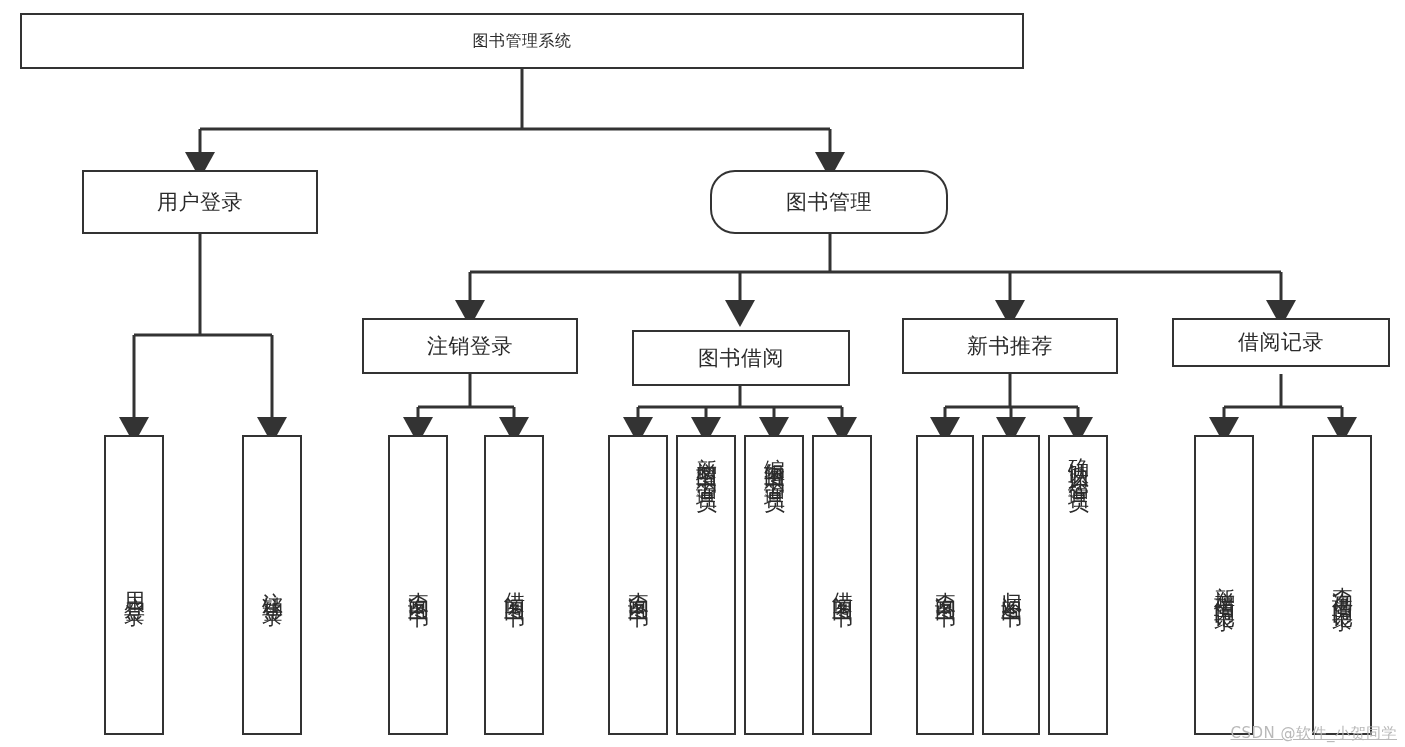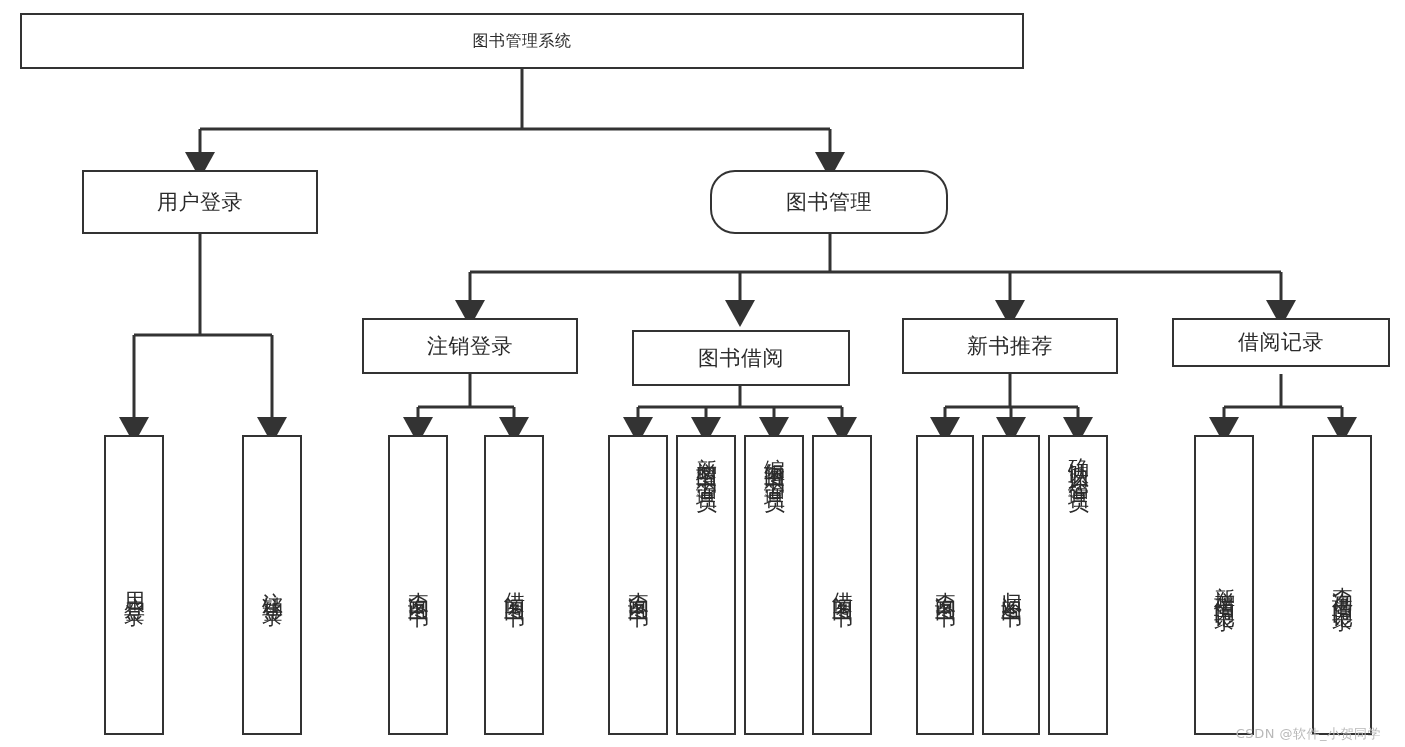--- a/index.html
+++ b/index.html
@@ -63,27 +63,28 @@
     letter-spacing: 5px;
     white-space: nowrap;
   }
   
   .node.vert.centered {
     align-items: center;
     padding-top: 0;
   }
   #watermark {
     position: absolute;
-    right: 24px;
+    right: 8px;
     bottom: 4px;
-    font-size: 13px;
+    font-size: 15px;
     color: #b9b9b9;
     letter-spacing: 0.5px;
     white-space: nowrap;
     user-select: none;
+    text-decoration: underline;
   }
 </style>
 </head>
 <body>
 
 <div id="canvas">
 
   <svg id="edges" viewBox="0 0 1405 747" width="1405" height="747">
     <defs>
       <marker id="arrow" markerWidth="9" markerHeight="10" refX="1" refY="5" orient="auto" markerUnits="strokeWidth">

